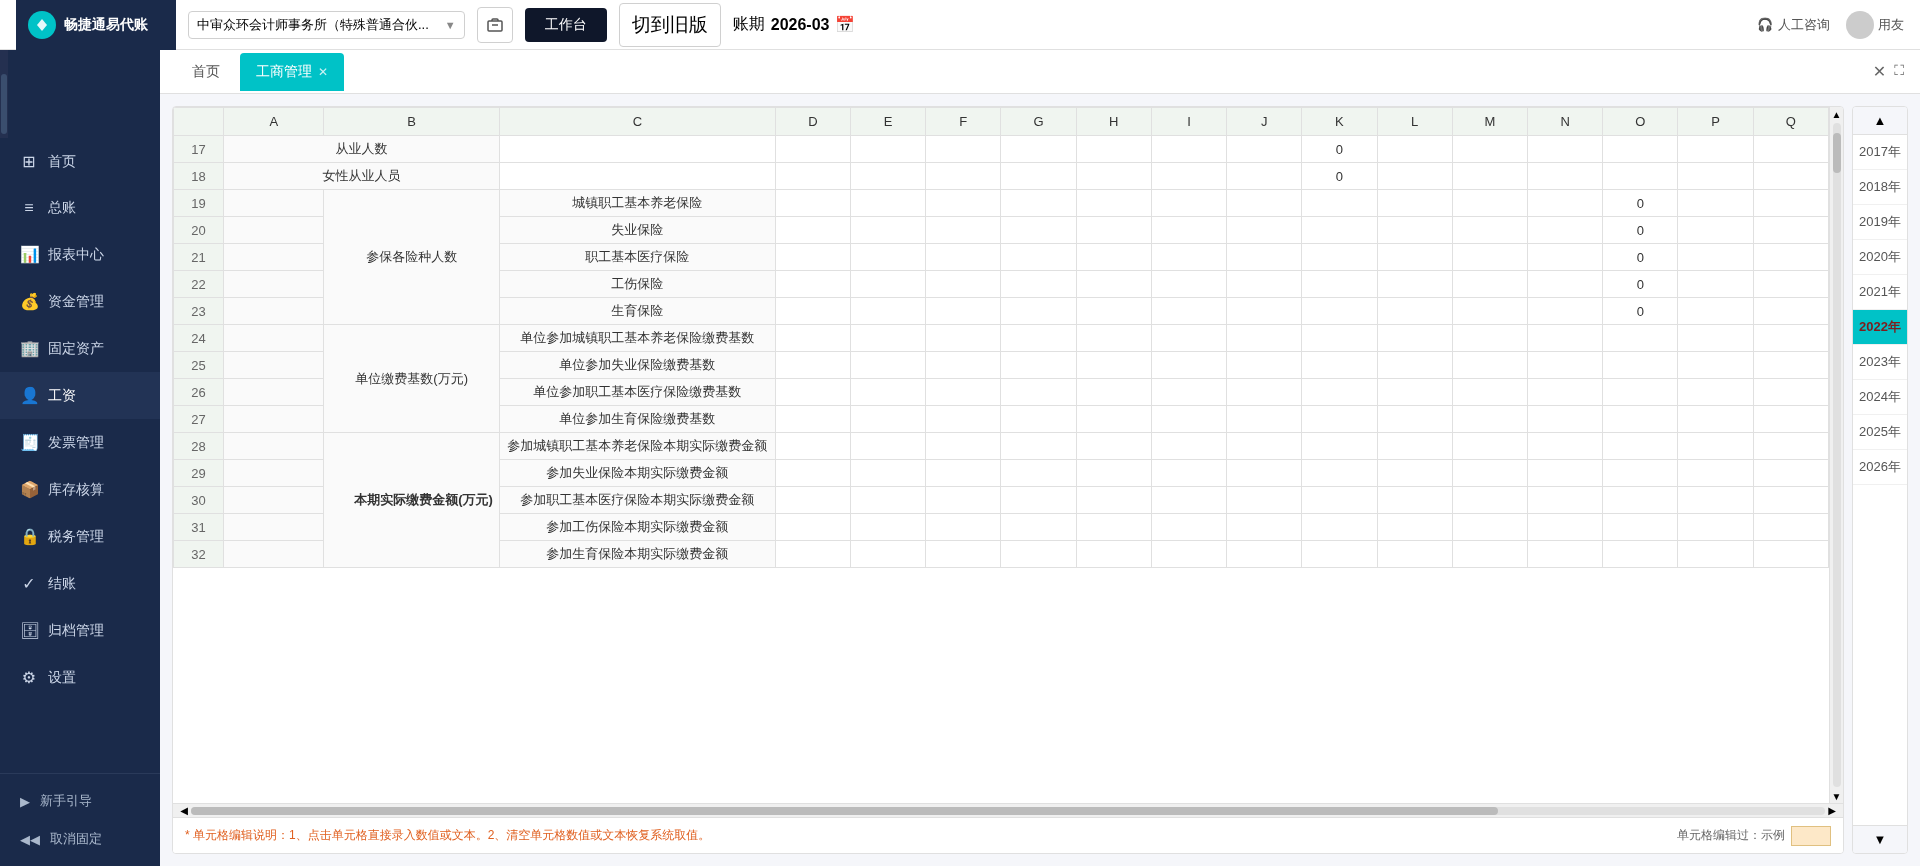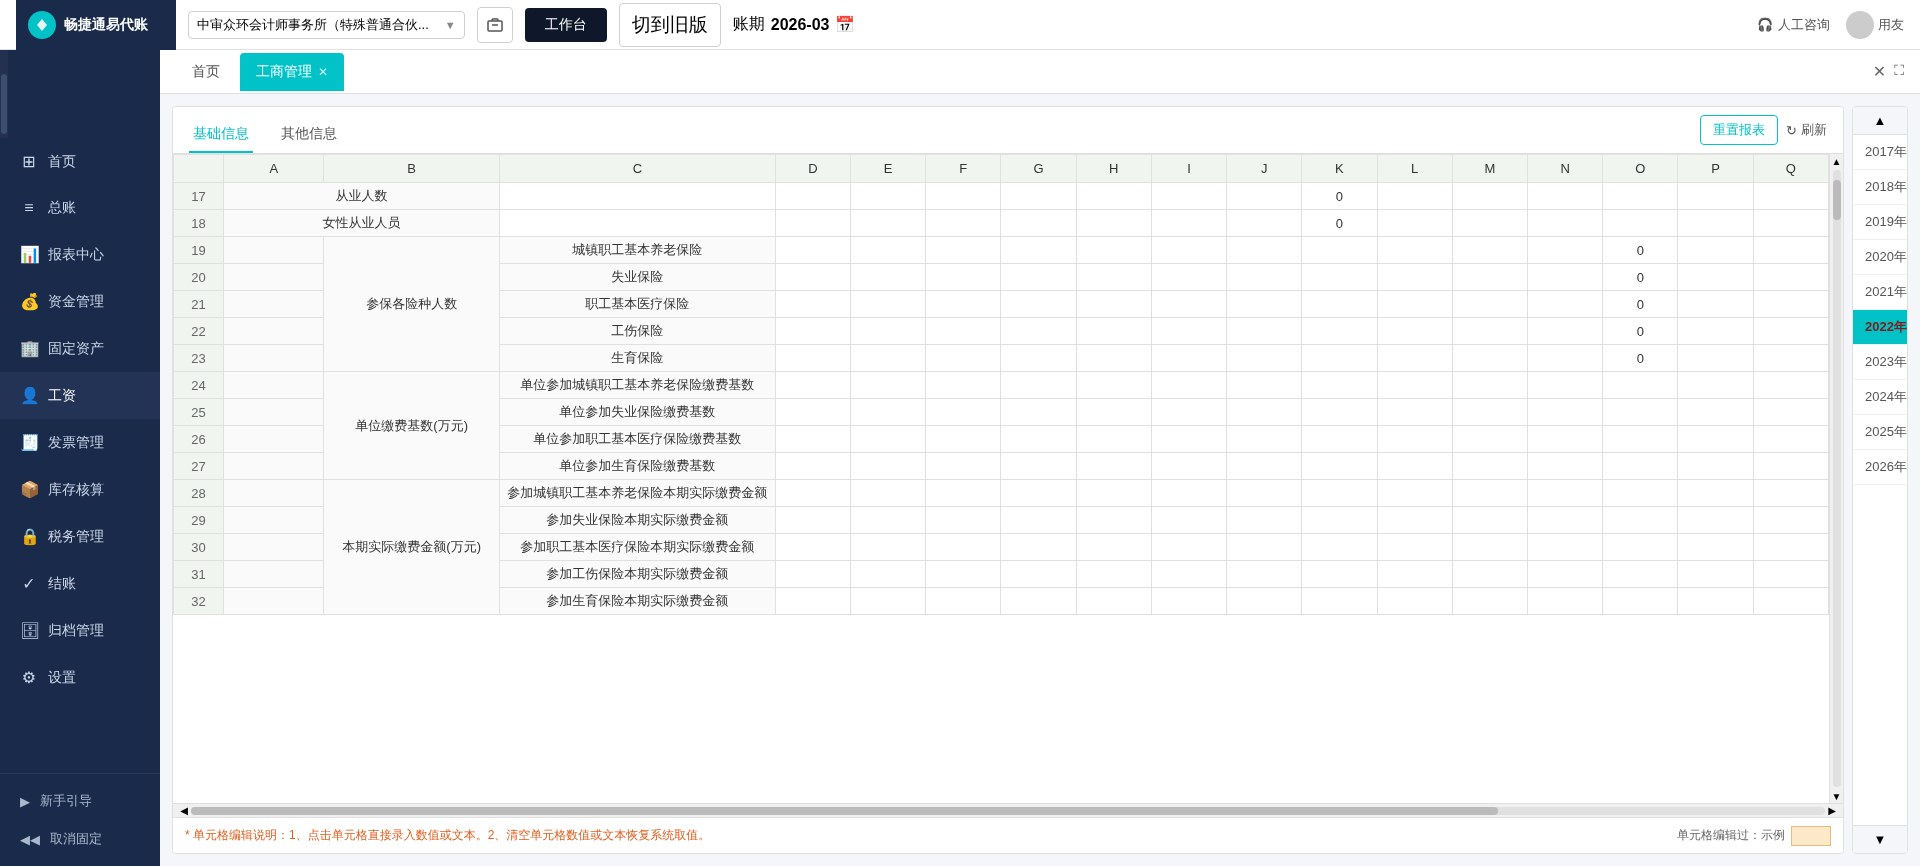--- a/index.html
+++ b/index.html
@@ -92,21 +92,21 @@
     
     .year-panel {
       width: 56px; background: #fff; border: 1px solid #e0e0e0; border-radius: 4px;
       display: flex; flex-direction: column; align-items: center; overflow: hidden; flex-shrink: 0;
     }
     .year-panel-arrow {
       width: 100%; height: 28px; display: flex; align-items: center; justify-content: center;
       cursor: pointer; background: #f5f6fa; border-bottom: 1px solid #e0e0e0;
     }
     .year-item {
-      width: 100%; padding: 8px 0; text-align: right; cursor: pointer;
+      width: 100%; padding: 8px 0; text-align: center; cursor: pointer;
       font-size: 13px; color: #555; border-bottom: 1px solid #f0f0f0;
     }
     .year-item.active { background: #00c2c7; color: #7f1d1d; font-weight: bold; }
     .year-panel-arrow-down {
       width: 100%; height: 28px; display: flex; align-items: center; justify-content: center;
       cursor: pointer; background: #f5f6fa; border-top: 1px solid #e0e0e0; margin-top: auto;
     }
 
     
     .spreadsheet-wrapper { flex: 1; display: flex; flex-direction: column; overflow: hidden; background: #fff; border: 1px solid #e0e0e0; border-radius: 4px; }
@@ -304,35 +304,20 @@
       <div class="tab-actions">
         <span class="tab-action-btn">✕</span>
         <span class="tab-action-btn" style="font-size:14px;">⛶</span>
       </div>
     </div>
 
     <div class="page-content">
 
       <div class="spreadsheet-wrapper">
 
-        <div class="sub-tab-bar">
-          <div class="sub-tab active">
-            <span>基础信息</span>
-          </div>
-          <div class="sub-tab">
-            <span>其他信息</span>
-          </div>
-          <div class="sub-tab-actions">
-            <button class="reset-btn">重置报表</button>
-            <button class="refresh-btn">
-              <span>↻</span>
-              <span>刷新</span>
-            </button>
-          </div>
-        </div>
 
         <div style="display:flex; flex:1; overflow:hidden;">
           <div class="spreadsheet-container">
             <table class="spreadsheet-table">
               <colgroup>
                 <col style="width:40px;">
                 <col style="width:80px;">
                 <col style="width:140px;">
                 <col style="width:220px;">
                 <col style="width:60px;">
@@ -592,21 +577,21 @@
                   <td class="data-cell"></td>
                   <td class="data-cell"></td>
                   <td class="data-cell"></td>
                   <td class="data-cell"></td>
                   <td class="data-cell"></td>
                 </tr>
 
                 <tr>
                   <td class="row-num">28</td>
                   <td class="label-cell"></td>
-                  <td class="label-cell" rowspan="5" style="text-align:center;vertical-align:middle;">本期实际缴费金额(万元)</td>
+                  <td class="label-cell" rowspan="5" style="text-align:right;vertical-align:middle;font-weight:bold;">本期实际缴费金额(万元)</td>
                   <td class="label-cell">参加城镇职工基本养老保险本期实际缴费金额</td>
                   <td class="data-cell"></td>
                   <td class="data-cell"></td>
                   <td class="data-cell"></td>
                   <td class="data-cell"></td>
                   <td class="data-cell"></td>
                   <td class="data-cell"></td>
                   <td class="data-cell"></td>
                   <td class="data-cell"></td>
                   <td class="data-cell"></td>

